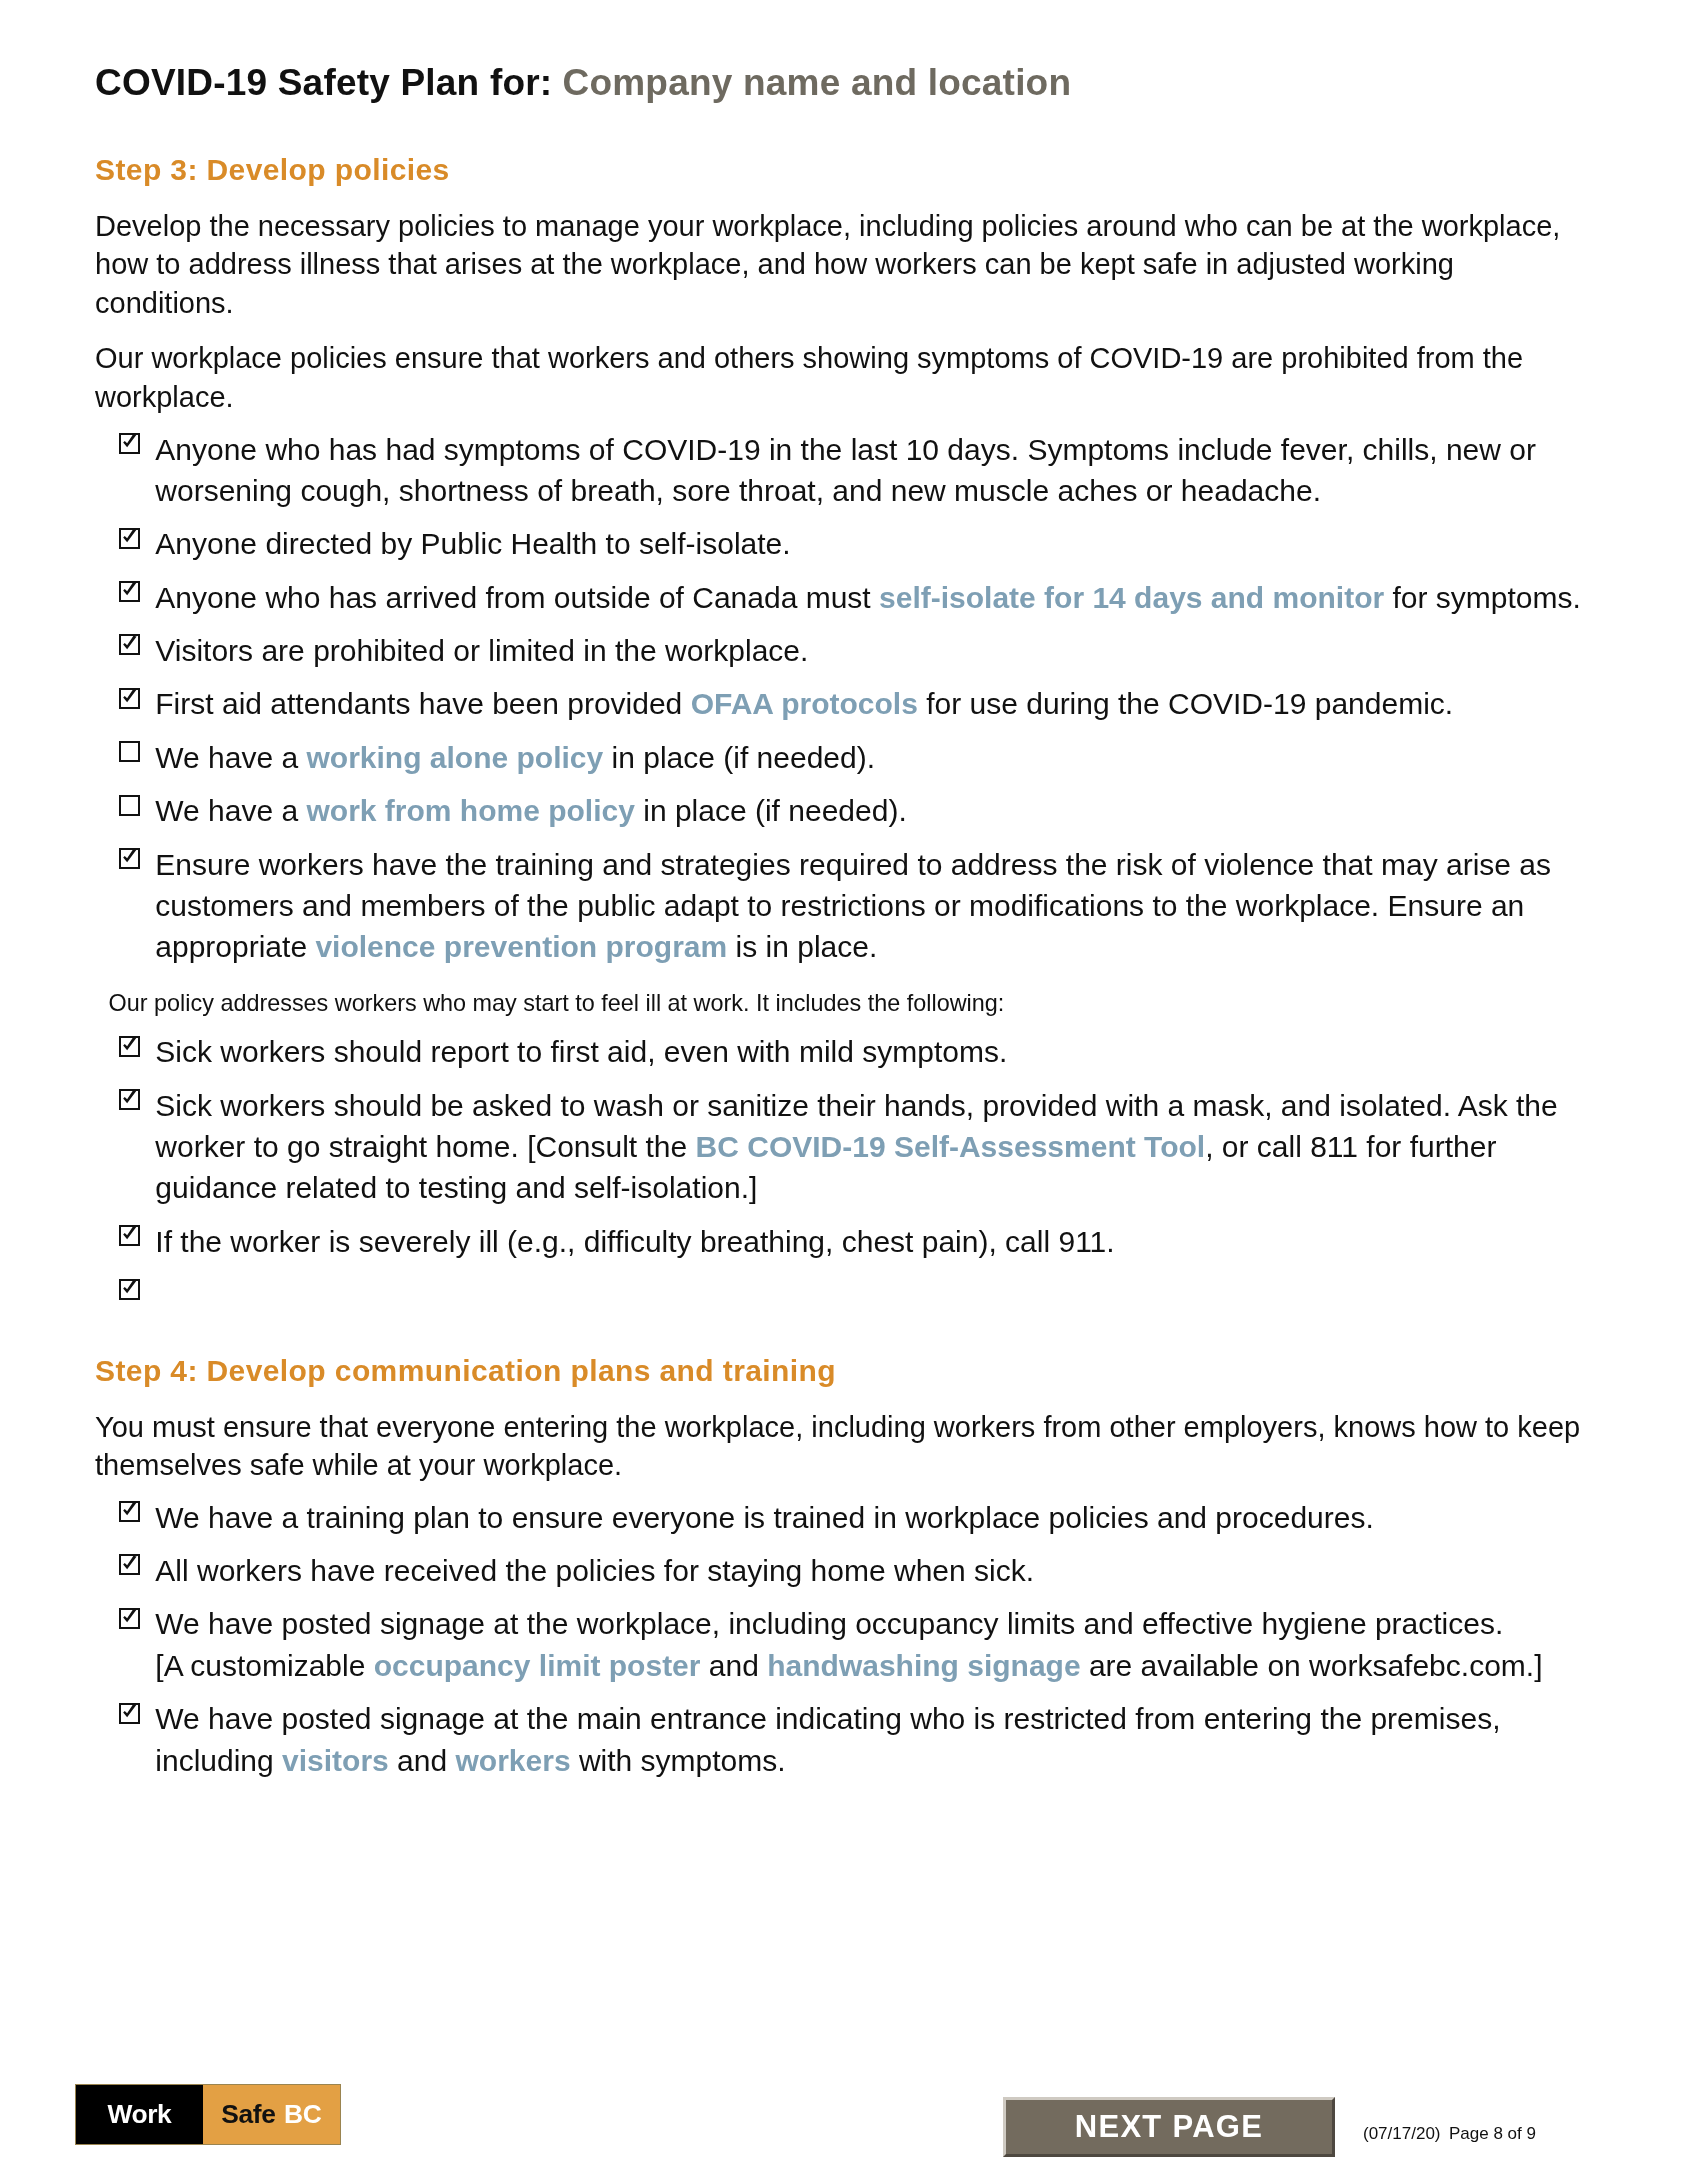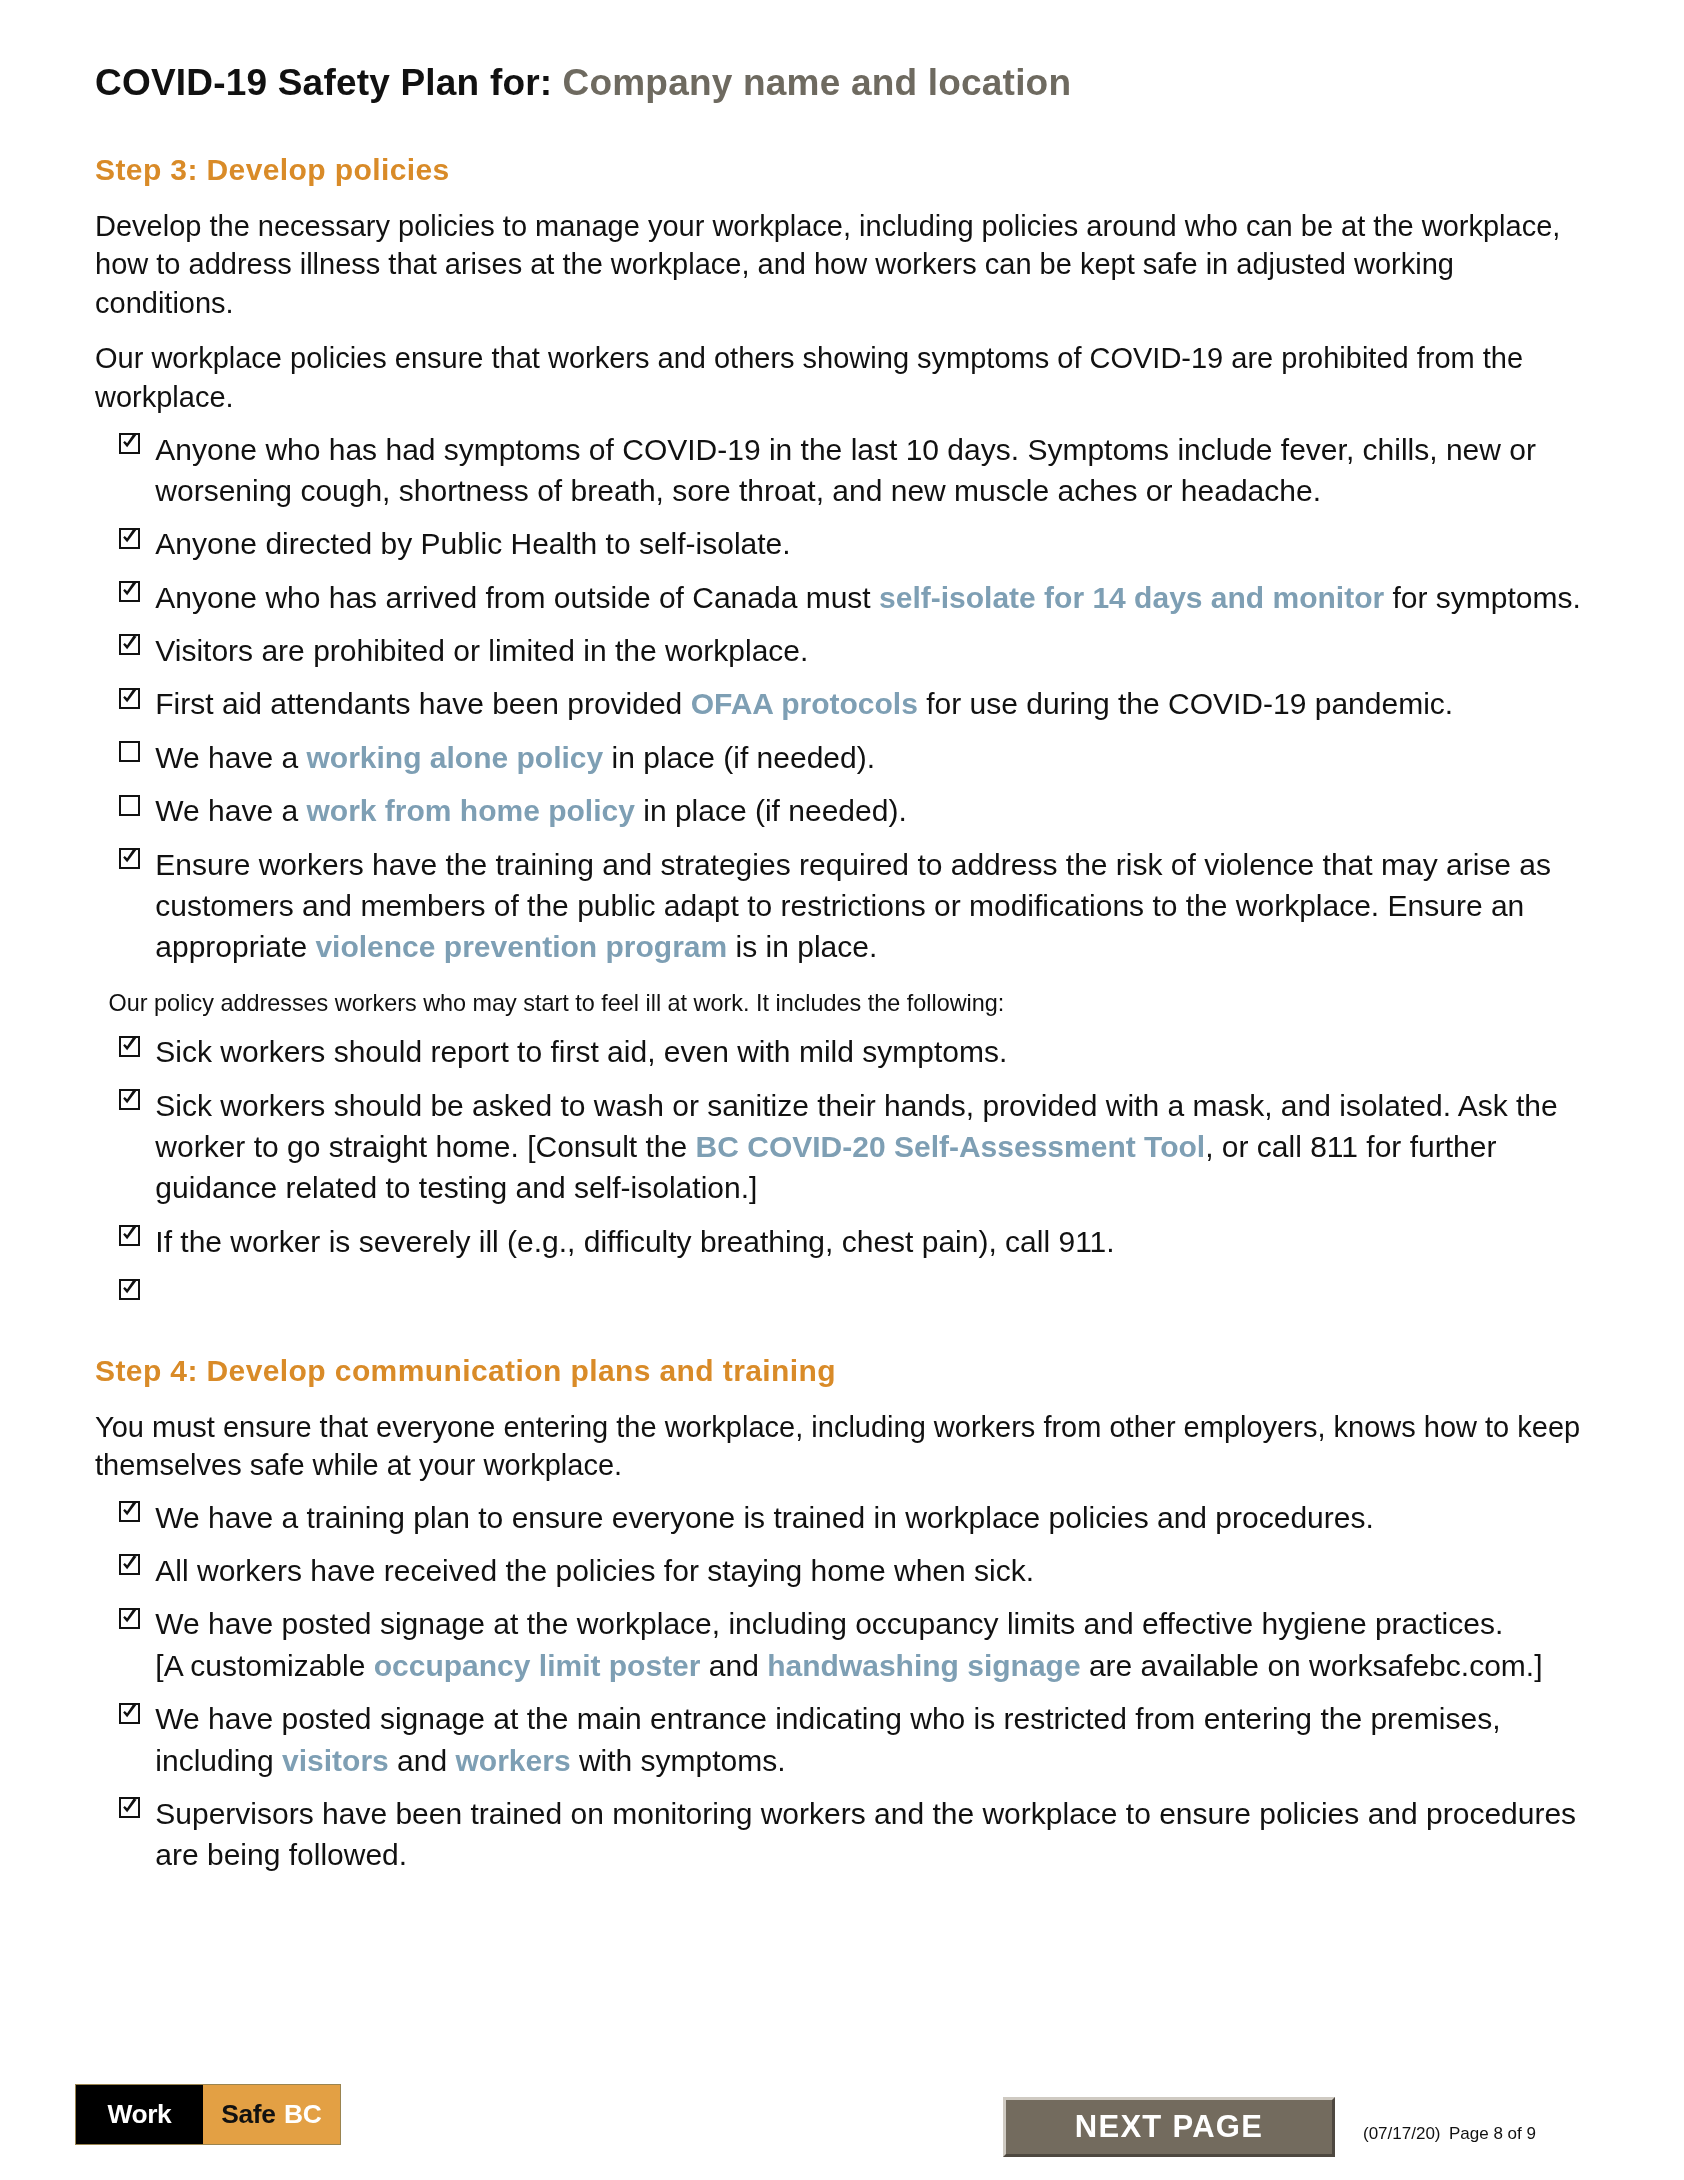--- a/index.html
+++ b/index.html
@@ -265,21 +265,21 @@
           </svg>
         </span>
         <span class="check-text">Sick workers should report to first aid, even with mild symptoms.</span>
       </li>
       <li class="check-item">
         <span class="checkbox">
           <svg viewBox="0 0 24 24" aria-hidden="true">
             <path d="M4 12 L9 18 L21 2 L17 1 L9 13 L6 10 Z" fill="#111111"></path>
           </svg>
         </span>
-        <span class="check-text">Sick workers should be asked to wash or sanitize their hands, provided with a mask, and isolated. Ask the worker to go straight home. [Consult the <span class="link">BC COVID-20 Self-Assessment Tool</span>, or call 811 for further guidance related to testing and self-isolation.]</span>
+        <span class="check-text">Sick workers should be asked to wash or sanitize their hands, provided with a mask, and isolated. Ask the worker to go straight home. [Consult the <span class="link">BC COVID-19 Self-Assessment Tool</span>, or call 811 for further guidance related to testing and self-isolation.]</span>
       </li>
       <li class="check-item">
         <span class="checkbox">
           <svg viewBox="0 0 24 24" aria-hidden="true">
             <path d="M4 12 L9 18 L21 2 L17 1 L9 13 L6 10 Z" fill="#111111"></path>
           </svg>
         </span>
         <span class="check-text">If the worker is severely ill (e.g., difficulty breathing, chest pain), call 911.</span>
       </li>
       <li class="check-item">
@@ -320,28 +320,20 @@
         </span>
         <span class="check-text">We have posted signage at the workplace, including occupancy limits and effective hygiene practices.<br>[A customizable <span class="link">occupancy limit poster</span> and <span class="link">handwashing signage</span> are available on worksafebc.com.]</span>
       </li>
       <li class="check-item">
         <span class="checkbox">
           <svg viewBox="0 0 24 24" aria-hidden="true">
             <path d="M4 12 L9 18 L21 2 L17 1 L9 13 L6 10 Z" fill="#111111"></path>
           </svg>
         </span>
         <span class="check-text">We have posted signage at the main entrance indicating who is restricted from entering the premises, including <span class="link">visitors</span> and <span class="link">workers</span> with symptoms.</span>
-      </li>
-      <li class="check-item">
-        <span class="checkbox">
-          <svg viewBox="0 0 24 24" aria-hidden="true">
-            <path d="M4 12 L9 18 L21 2 L17 1 L9 13 L6 10 Z" fill="#111111"></path>
-          </svg>
-        </span>
-        <span class="check-text">Supervisors have been trained on monitoring workers and the workplace to ensure policies and procedures are being followed.</span>
       </li>
     </ul>
 
   <div class="footer">
     <div class="logo">
       <div class="logo-left">
         <span class="logo-word logo-work">Work</span>
       </div>
       <div class="logo-right">
         <span class="logo-word logo-safe">Safe</span>

